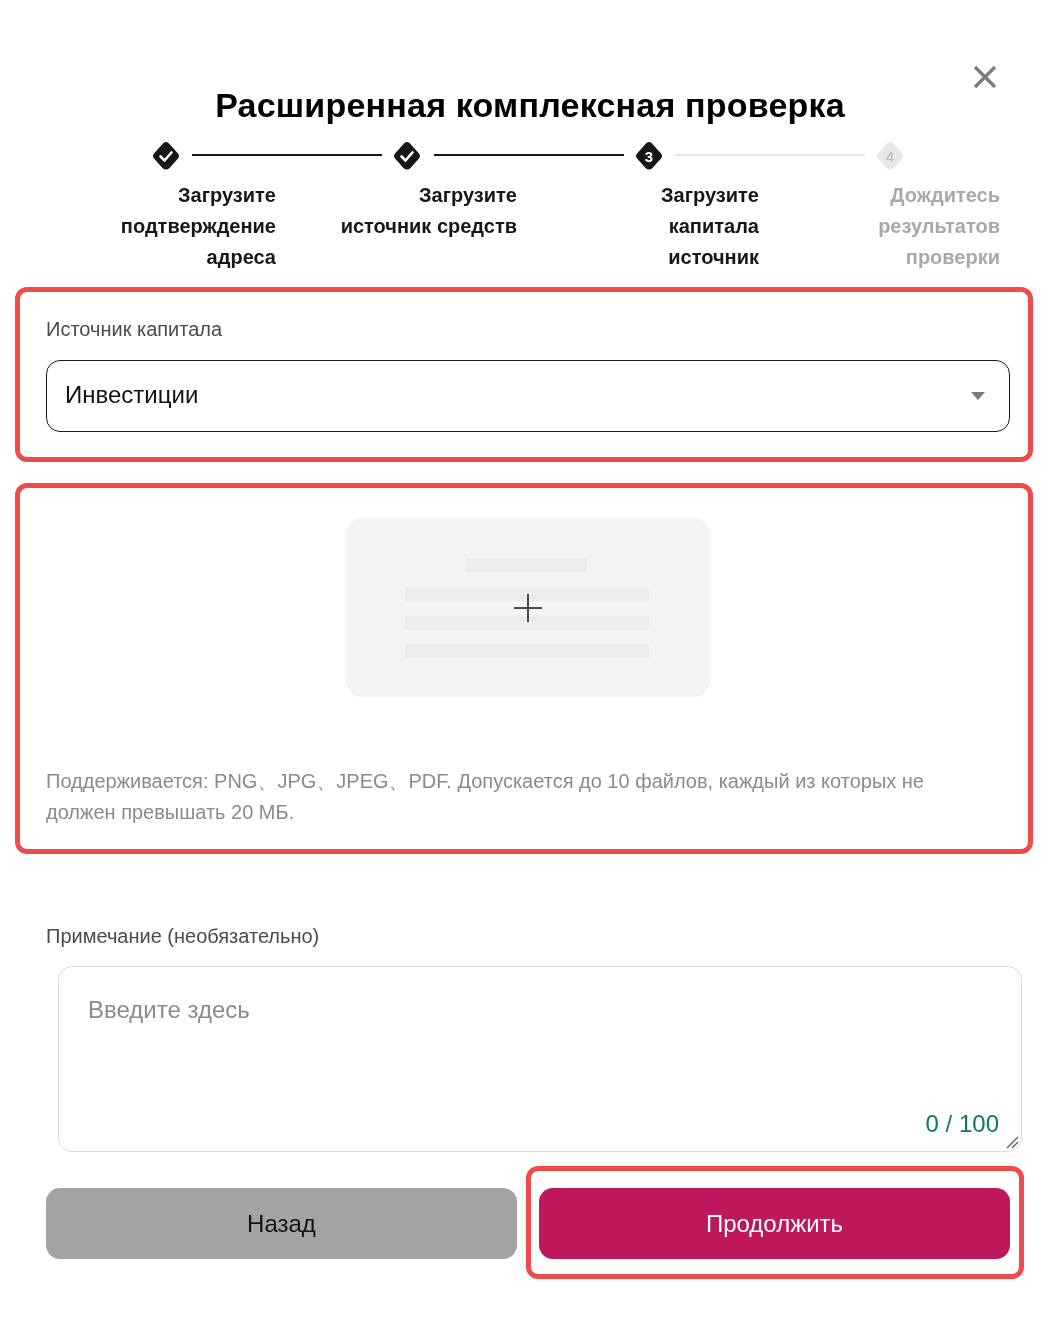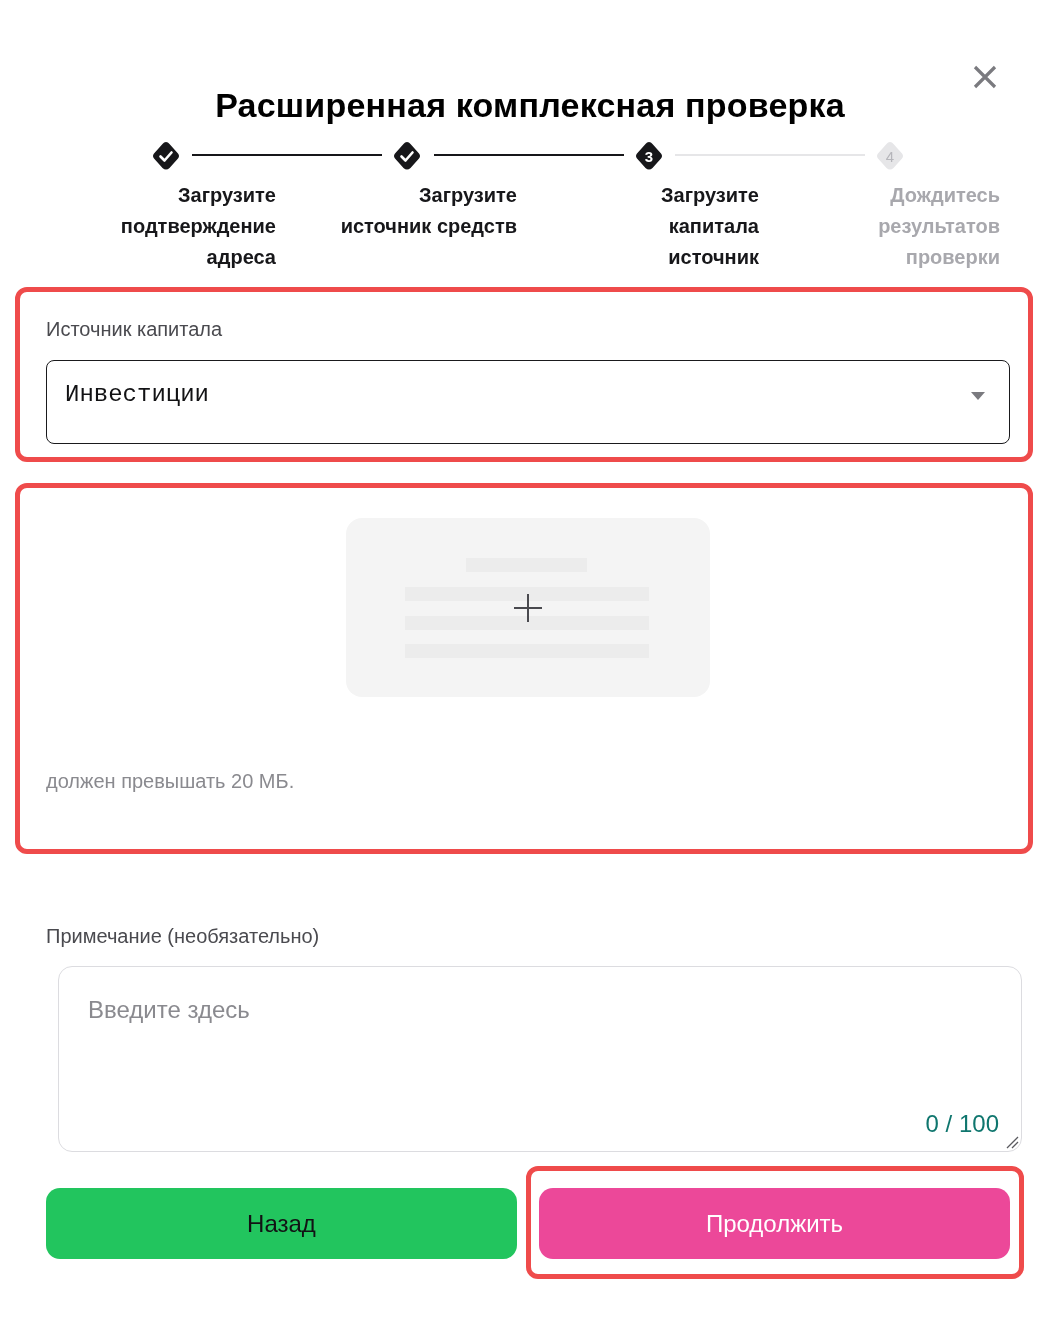--- a/index.html
+++ b/index.html
@@ -10,39 +10,39 @@
   .close { position: absolute; left: 968px; top: 60px; width: 34px; height: 34px; cursor: pointer; }
 
   
   .step-icon { position: absolute; top: 141px; width: 30px; height: 30px; }
   .step-line { position: absolute; top: 154px; height: 2px; }
   .step-label { position: absolute; top: 180px; width: 220px; text-align: right; font-size: 20px; font-weight: bold; line-height: 31px; }
 
   .hl { position: absolute; border: 5px solid #ef4b4b; border-radius: 12px; }
 
   .field-label { position: absolute; font-size: 20px; color: #4a4a4f; }
-  .select { position: absolute; left: 46px; top: 360px; width: 964px; height: 84px; border: 1.5px solid #1a1a1d; border-radius: 8px; cursor: pointer; font-family: Liberation Mono, monospace; }
+  .select { position: absolute; left: 46px; top: 360px; width: 964px; height: 72px; border: 1.5px solid #1a1a1d; border-radius: 14px; cursor: pointer; }
   .select-value { position: absolute; left: 18px; top: 20px; font-size: 24px; color: #121214; }
   .select-caret { position: absolute; right: 24px; top: 31px; width: 0; height: 0; border-left: 7px solid transparent; border-right: 7px solid transparent; border-top: 8px solid #7a7a7f; }
 
   .upload { position: absolute; left: 346px; top: 518px; width: 364px; height: 179px; background: #f4f4f4; border-radius: 16px; cursor: pointer; }
   .ph { position: absolute; background: #ececec; }
   .plus-h { position: absolute; left: 514px; top: 607px; width: 28px; height: 2px; background: #4a4a4f; }
   .plus-v { position: absolute; left: 527px; top: 594px; width: 2px; height: 28px; background: #4a4a4f; }
 
   .hint { position: absolute; left: 46px; top: 766px; width: 970px; font-size: 20px; line-height: 31px; color: #8a8a8f; }
 
   .textarea { position: absolute; left: 46px; top: 966px; width: 964px; height: 186px; border: 1px solid #dcdce0; border-radius: 14px; cursor: text; margin-left: 12px; }
   .placeholder { position: absolute; left: 29px; top: 29px; font-size: 24px; color: #8a8a8f; }
   .counter { position: absolute; right: 22px; top: 143px; font-size: 24px; color: #0f766e; }
   .resize { position: absolute; right: 2px; bottom: 2px; width: 14px; height: 14px; }
 
   .btn { position: absolute; top: 1188px; height: 71px; border-radius: 14px; font-size: 24px; display: flex; align-items: center; justify-content: center; cursor: pointer; }
-  .btn-back { left: 46px; width: 471px; background: #22c55e; color: #121214; }
-  .btn-next { left: 539px; width: 471px; background: #ec4899; color: #ffffff; }
+  .btn-back { left: 46px; width: 471px; background: #a3a3a3; color: #121214; }
+  .btn-next { left: 539px; width: 471px; background: #be185d; color: #ffffff; }
 </style>
 </head>
 <body>
 
 <div>
 
   <div class="title">Расширенная комплексная проверка</div>
 
   <div class="close">
     <svg width="34" height="34" viewBox="0 0 34 34">
@@ -107,20 +107,21 @@
   <div class="upload"></div>
   <div class="ph" style="left:466px;top:558px;width:121px;height:14px"></div>
   <div class="ph" style="left:405px;top:587px;width:244px;height:14px"></div>
   <div class="ph" style="left:405px;top:616px;width:244px;height:14px"></div>
   <div class="ph" style="left:405px;top:644px;width:244px;height:14px"></div>
   <div>
     <div class="plus-h"></div>
     <div class="plus-v"></div>
   </div>
   <div class="hint">
+    <div>Поддерживается: PNG、JPG、JPEG、PDF. Допускается до 10 файлов, каждый из которых не</div>
     <div>должен превышать 20 МБ.</div>
   </div>
 
   <div class="field-label" style="left:46px;top:925px">Примечание (необязательно)</div>
   <div class="textarea">
     <span class="placeholder">Введите здесь</span>
     <span class="counter">0 / 100</span>
     <svg class="resize" viewBox="0 0 14 14">
       <path d="M2 13 L13 2 M7 13 L13 7" stroke="#5a5a5f" stroke-width="1.3"></path>
     </svg>

